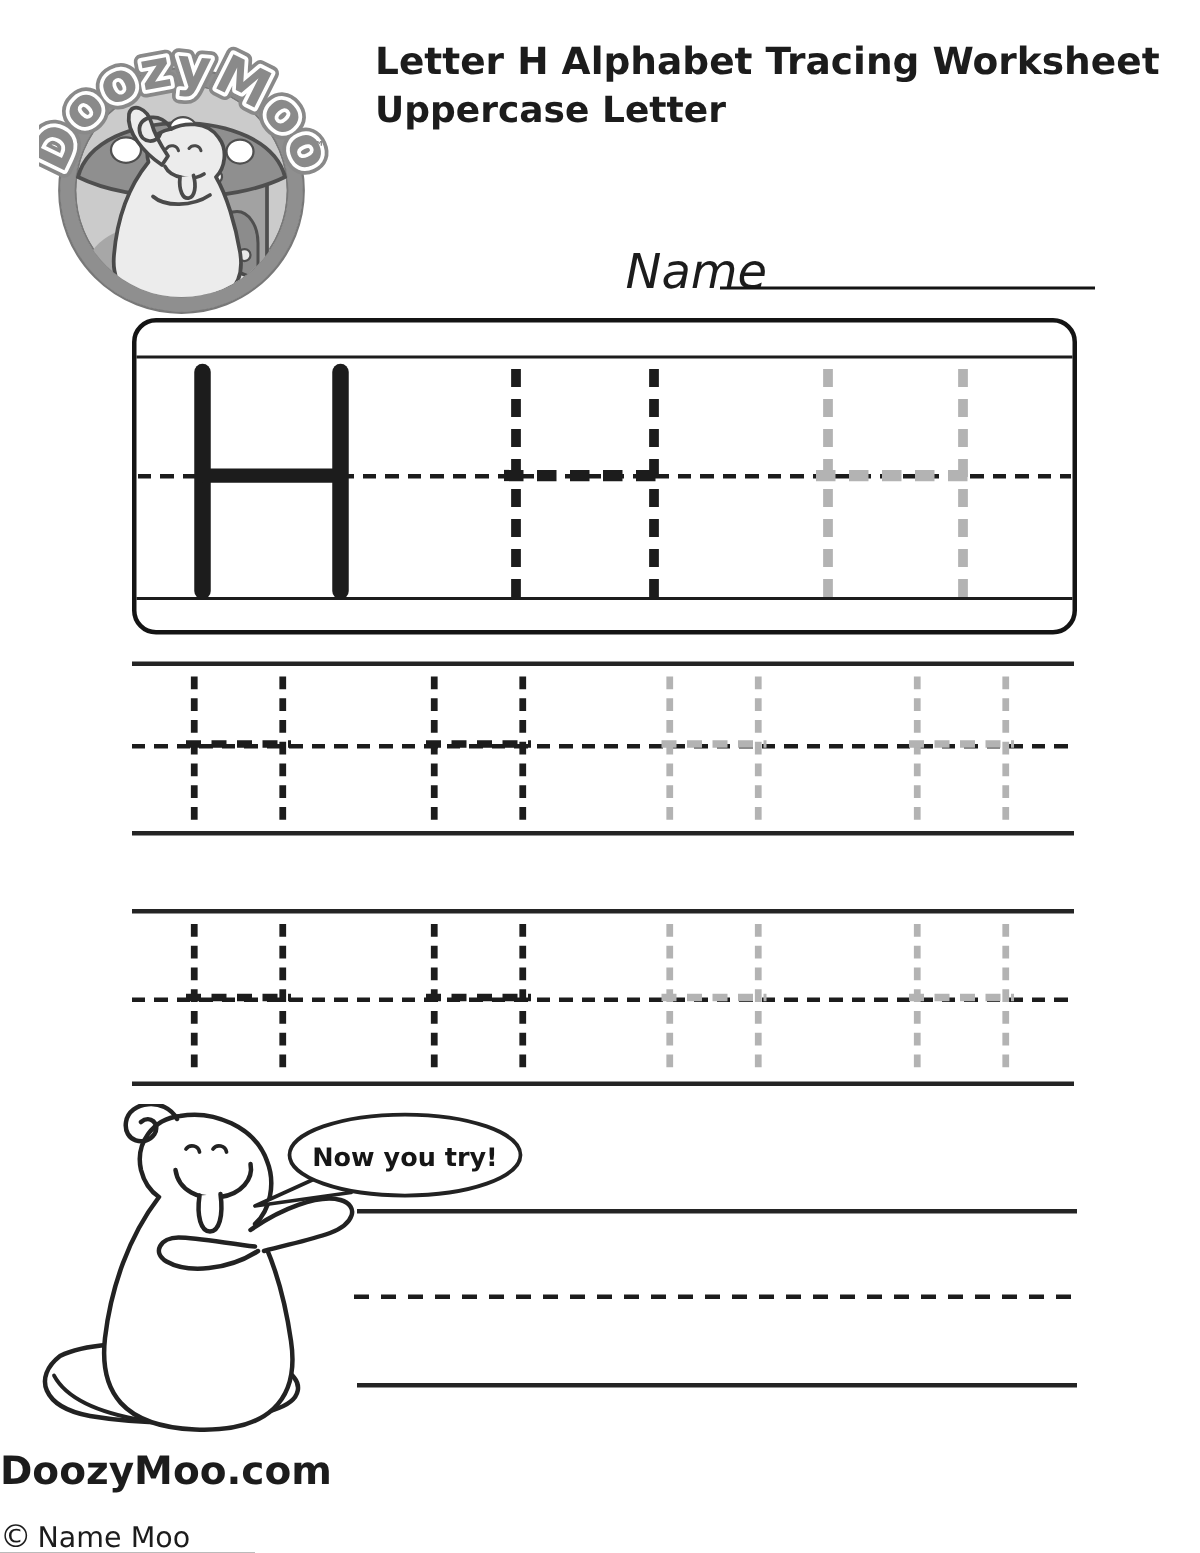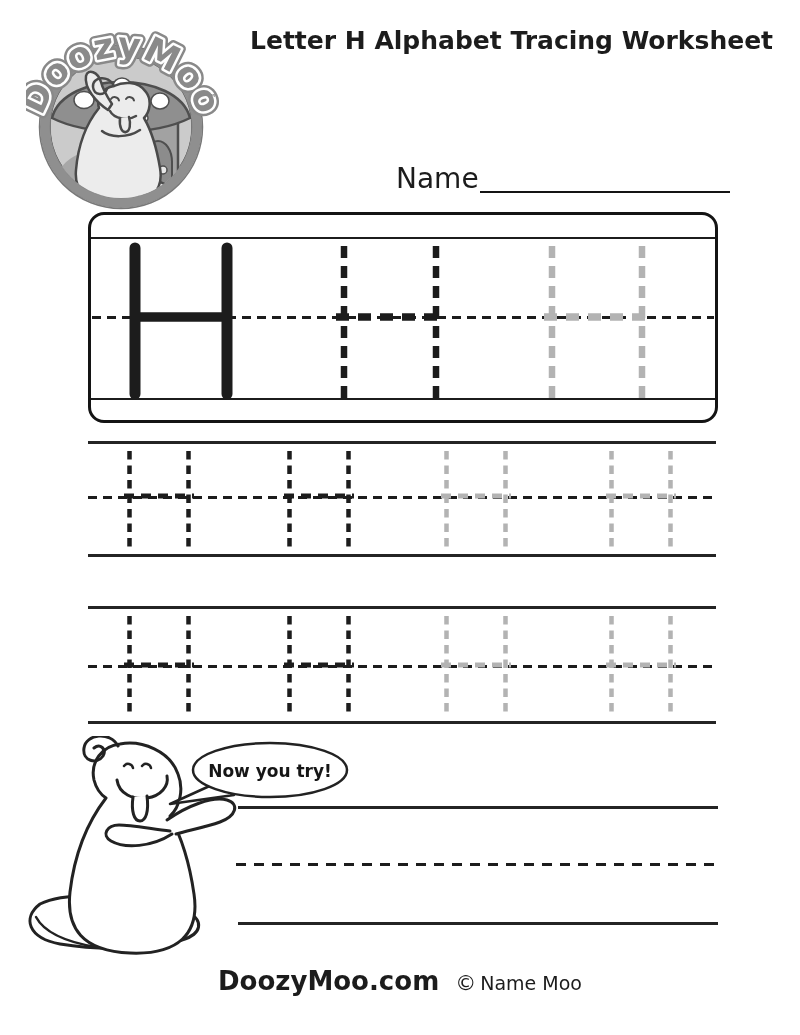--- a/index.html
+++ b/index.html
@@ -4,27 +4,27 @@
 <style>
   html,body{margin:0;padding:0;background:#888;}
   .page{
     position:relative;width:800px;height:1035px;margin:0 auto;background:#ffffff;
     font-family:"DejaVu Sans",sans-serif;color:#1c1c1c;overflow:hidden;
   }
   .abs{position:absolute;}
   .title-block{left:250px;top:25px;line-height:1.3;}
   .title-l1{font-size:25px;font-weight:bold;white-space:nowrap;}
   .title-l2{font-size:24px;font-weight:bold;white-space:nowrap;}
-  .name-label{left:396px;top:162px;font-size:28px;}
+  .name-label{left:417px;top:162px;font-size:32px;font-style:italic;}
   .name-line{left:480px;top:191px;width:250px;border-bottom:2.5px solid #141414;}
   .example-box{left:88px;top:212px;width:624px;height:205px;border:3px solid #141414;border-radius:16px;}
   .solid-line{height:3px;background:#242424;}
   .thin-line{height:2px;background:#1c1c1c;}
   .dashed-line{height:3px;background:repeating-linear-gradient(90deg,#1c1c1c 0 9px,transparent 9px 15px);}
-  .footer{left:0;right:0;top:966px;display:flex;justify-content:center;align-items:baseline;gap:16px;}
+  .footer{left:0;right:0;top:966px;display:flex;justify-content:center;align-items:baseline;gap:16px;flex-direction:column;}
   .footer-site{font-size:26px;font-weight:bold;}
   .footer-copy{font-size:19px;display:flex;align-items:baseline;gap:4px;}
   .bubble-text{font-size:17px;font-weight:bold;font-family:"DejaVu Sans",sans-serif;}
 </style>
 </head>
 <body>
 
 <div class="page">
 
   <svg class="abs" style="left:26px;top:24px;" width="196" height="196" viewBox="0 0 196 196">
@@ -77,20 +77,21 @@
       </text>
       <text text-anchor="middle" fill="#8a8a8a">
         <textPath href="#logoArc" startOffset="50%">DoozyMoo</textPath>
       </text>
     </g>
     <text x="180" y="78" font-size="11" fill="#8a8a8a" font-weight="bold">™</text>
   </svg>
 
   <div class="abs title-block">
     <div class="title-l1">Letter H Alphabet Tracing Worksheet</div>
+    <div class="title-l2">Uppercase Letter</div>
   </div>
 
   <div class="abs name-label">Name</div>
   <div class="abs name-line"></div>
 
   <div class="abs example-box"></div>
   <div class="abs thin-line" style="left:91px;top:237px;width:624px;"></div>
   <div class="abs dashed-line" style="left:92px;top:316px;width:622px;"></div>
   <div class="abs thin-line" style="left:91px;top:398px;width:624px;"></div>
 

